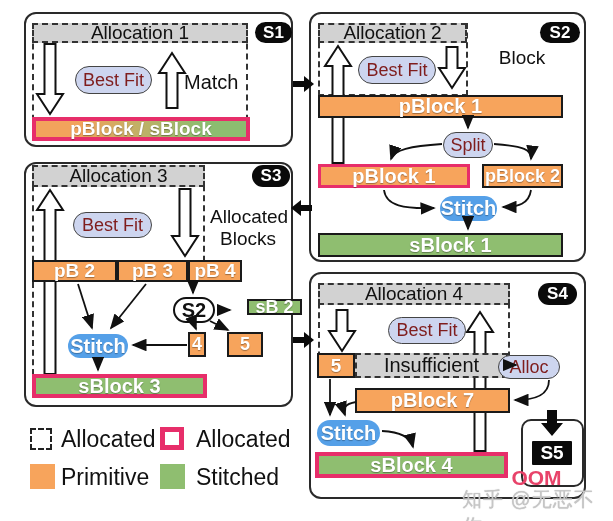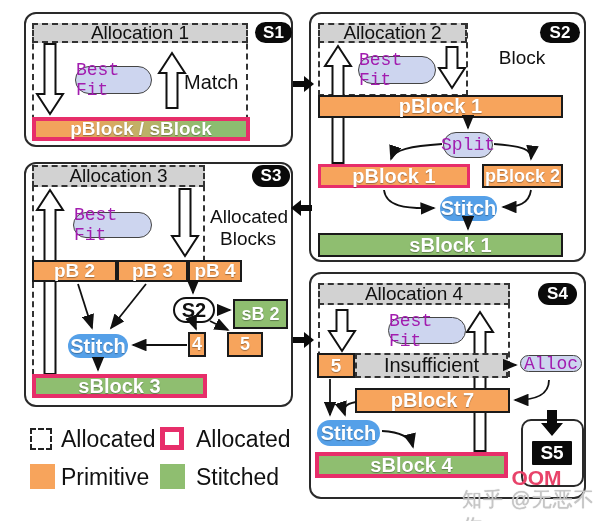--- a/index.html
+++ b/index.html
@@ -7,21 +7,21 @@
           font-family:"Liberation Sans","DejaVu Sans",sans-serif;color:#111;}
   .abs{position:absolute;box-sizing:border-box;}
   .panel{border:2px solid #2a2a2a;border-radius:12px;background:#fff;z-index:0;}
   .dash{border:2px dashed #333;z-index:1;}
   .grayband{background:#d2d2d2;border:2px dashed #333;z-index:3;display:flex;align-items:center;justify-content:center;font-size:19px;color:#111;}
   .blk{z-index:3;display:flex;align-items:center;justify-content:center;font-weight:700;color:#fff;text-shadow:0 1px 1px rgba(0,0,0,0.35);}
   .orange{background:#F7A45C;border:2px solid #1a1a1a;}
   .green{background:#8FBE70;border:2px solid #1a1a1a;}
   .pinkb{border:4px solid #E72E6A;}
   .stitch{background:#55A0E8;border-radius:13px;font-weight:700;color:#fff;font-size:20px;z-index:3;display:flex;align-items:center;justify-content:center;text-shadow:0 1px 1px rgba(0,0,0,0.3);}
-  .pill{background:#CDD5EF;border:1.5px solid #444;border-radius:15px;z-index:3;display:flex;align-items:center;justify-content:center;font-size:18px;color:#a21caf;font-family:Liberation Mono, monospace;}
+  .pill{background:#CDD5EF;border:1.5px solid #444;border-radius:15px;z-index:3;display:flex;align-items:center;justify-content:center;font-size:18px;color:#7f1d1d;}
   .badge{background:#0a0a0a;color:#fff;border-radius:11px;font-weight:800;font-size:17px;z-index:3;display:flex;align-items:center;justify-content:center;}
   .note{z-index:3;font-size:19px;line-height:22px;text-align:center;color:#111;}
   .lgtxt{z-index:3;font-size:23px;color:#111;line-height:24px;}
   svg.layer{position:absolute;left:0;top:0;z-index:4;pointer-events:none;}
   svg.under{z-index:2;}
   .s2ref{background:#fff;border:2.5px solid #111;border-radius:13px;font-weight:800;font-size:20px;color:#111;z-index:3;display:flex;align-items:center;justify-content:center;}
   .wm{z-index:6;color:#c6c6c6;font-size:20px;letter-spacing:1px;text-shadow:0 0 1px #bbb;}
   .oom{z-index:3;color:#E8436A;font-weight:800;font-size:21px;text-align:center;}
 </style>
 </head>
@@ -77,32 +77,32 @@
   <div class="abs badge" style="left:252px;top:165px;width:38px;height:22px;">S3</div>
   <div class="abs pill" style="left:73px;top:212px;width:79px;height:26px;">Best Fit</div>
   <div class="abs note" style="left:210px;top:206px;width:76px;">
     <div>Allocated</div>
     <div>Blocks</div>
   </div>
   <div class="abs blk orange" style="left:32px;top:260px;width:85px;height:22px;font-size:19px;">pB 2</div>
   <div class="abs blk orange" style="left:117px;top:260px;width:71px;height:22px;font-size:19px;">pB 3</div>
   <div class="abs blk orange" style="left:188px;top:260px;width:54px;height:22px;font-size:19px;">pB 4</div>
   <div class="abs s2ref" style="left:173px;top:297px;width:42px;height:26px;">S2</div>
-  <div class="abs blk green" style="left:233px;top:299px;width:55px;height:30px;font-size:18px;">sB 2</div>
+  <div class="abs blk green" style="left:247px;top:299px;width:55px;height:16px;font-size:18px;">sB 2</div>
   <div class="abs blk orange" style="left:188px;top:332px;width:18px;height:25px;font-size:18px;">4</div>
   <div class="abs blk orange" style="left:227px;top:332px;width:36px;height:25px;font-size:18px;">5</div>
   <div class="abs stitch" style="left:68px;top:334px;width:60px;height:24px;">Stitch</div>
   <div class="abs blk green pinkb" style="left:32px;top:374px;width:175px;height:24px;font-size:20px;">sBlock 3</div>
 
   <div class="abs grayband" style="left:318px;top:283px;width:192px;height:22px;">Allocation 4</div>
   <div class="abs badge" style="left:538px;top:283px;width:39px;height:22px;">S4</div>
   <div class="abs pill" style="left:388px;top:317px;width:78px;height:27px;">Best Fit</div>
   <div class="abs blk orange" style="left:317px;top:353px;width:38px;height:25px;font-size:19px;">5</div>
   <div class="abs grayband" style="left:355px;top:353px;width:153px;height:25px;font-size:20px;">Insufficient</div>
-  <div class="abs pill" style="left:520px;top:355px;width:62px;height:17px;">Alloc</div>
+  <div class="abs pill" style="left:498px;top:355px;width:62px;height:24px;">Alloc</div>
   <div class="abs blk orange" style="left:355px;top:388px;width:155px;height:25px;font-size:20px;">pBlock 7</div>
   <div class="abs stitch" style="left:317px;top:420px;width:63px;height:26px;">Stitch</div>
   <div class="abs blk green pinkb" style="left:315px;top:452px;width:193px;height:26px;font-size:20px;">sBlock 4</div>
   <div class="abs badge" style="left:532px;top:441px;width:40px;height:24px;border-radius:1px;font-size:19px;">S5</div>
   <div class="abs oom" style="left:508px;top:466px;width:57px;">OOM</div>
 
   <div class="abs" style="left:30px;top:428px;width:22px;height:22px;border:2px dashed #222;z-index:3;"></div>
   <div class="abs lgtxt" style="left:61px;top:427px;">Allocated</div>
   <div class="abs" style="left:160px;top:427px;width:24px;height:23px;border:5px solid #E72E6A;background:#fff;box-sizing:border-box;z-index:3;"></div>
   <div class="abs lgtxt" style="left:196px;top:427px;">Allocated</div>

